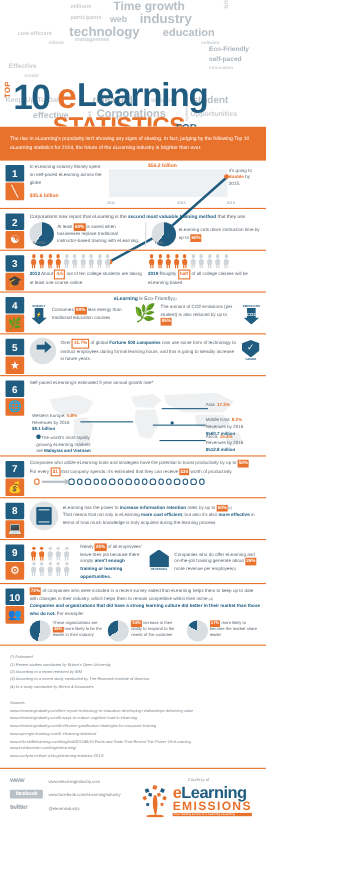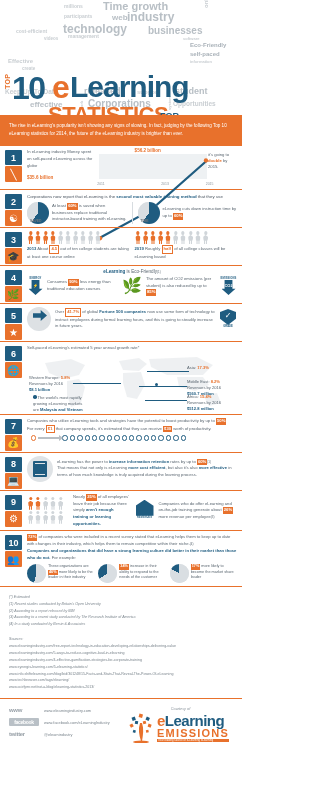--- a/index.html
+++ b/index.html
@@ -529,26 +529,26 @@
     letter-spacing: .1px;
   }
 </style>
 </head>
 <body>
 
 <div class="wordcloud">
   <span class="wc" style="left:64px; top:4px; font-size:5px;">millions</span>
   <span class="wc" style="left:64px; top:14px; font-size:5px;">participants</span>
   <span class="wc" style="left:103px; top:1px; font-size:11px; color:#b8bfc5;">Time growth</span>
-  <span class="wc" style="left:112px; top:14px; font-size:8px; color:#b8bfc5;">web</span>
+  <span class="wc" style="left:100px; top:14px; font-size:8px; color:#b8bfc5;">web</span>
   <span class="wc" style="left:127px; top:11px; font-size:12px; color:#b8bfc5;">industry</span>
   <span class="wc vert" style="left:203px; top:8px; font-size:6px;">online</span>
   <span class="wc" style="left:16px; top:29px; font-size:5px;">cost-efficient</span>
   <span class="wc" style="left:63px; top:23px; font-size:12px; color:#b8bfc5;">technology</span>
-  <span class="wc" style="left:148px; top:26px; font-size:10px; color:#b8bfc5;">businesses</span>
+  <span class="wc" style="left:148px; top:26px; font-size:10px; color:#b8bfc5;">education</span>
   <span class="wc" style="left:44px; top:37px; font-size:4.5px;">videos</span>
   <span class="wc" style="left:68px; top:34px; font-size:5px;">management</span>
   <span class="wc" style="left:183px; top:37px; font-size:4px;">software</span>
   <span class="wc" style="left:190px; top:42px; font-size:6px; color:#aab2b9;">Eco-Friendly</span>
   <span class="wc" style="left:190px; top:51px; font-size:6px; color:#aab2b9;">self-paced</span>
   <span class="wc" style="left:8px; top:58px; font-size:6px;">Effective</span>
   <span class="wc" style="left:22px; top:67px; font-size:4.5px;">create</span>
   <span class="wc" style="left:190px; top:60px; font-size:4px;">information</span>
   <span class="wc" style="left:5px; top:89px; font-size:6.5px;">Keep-Up-To-Date</span>
   <span class="wc" style="left:84px; top:87px; font-size:9px; color:#b8bfc5;">released</span>

